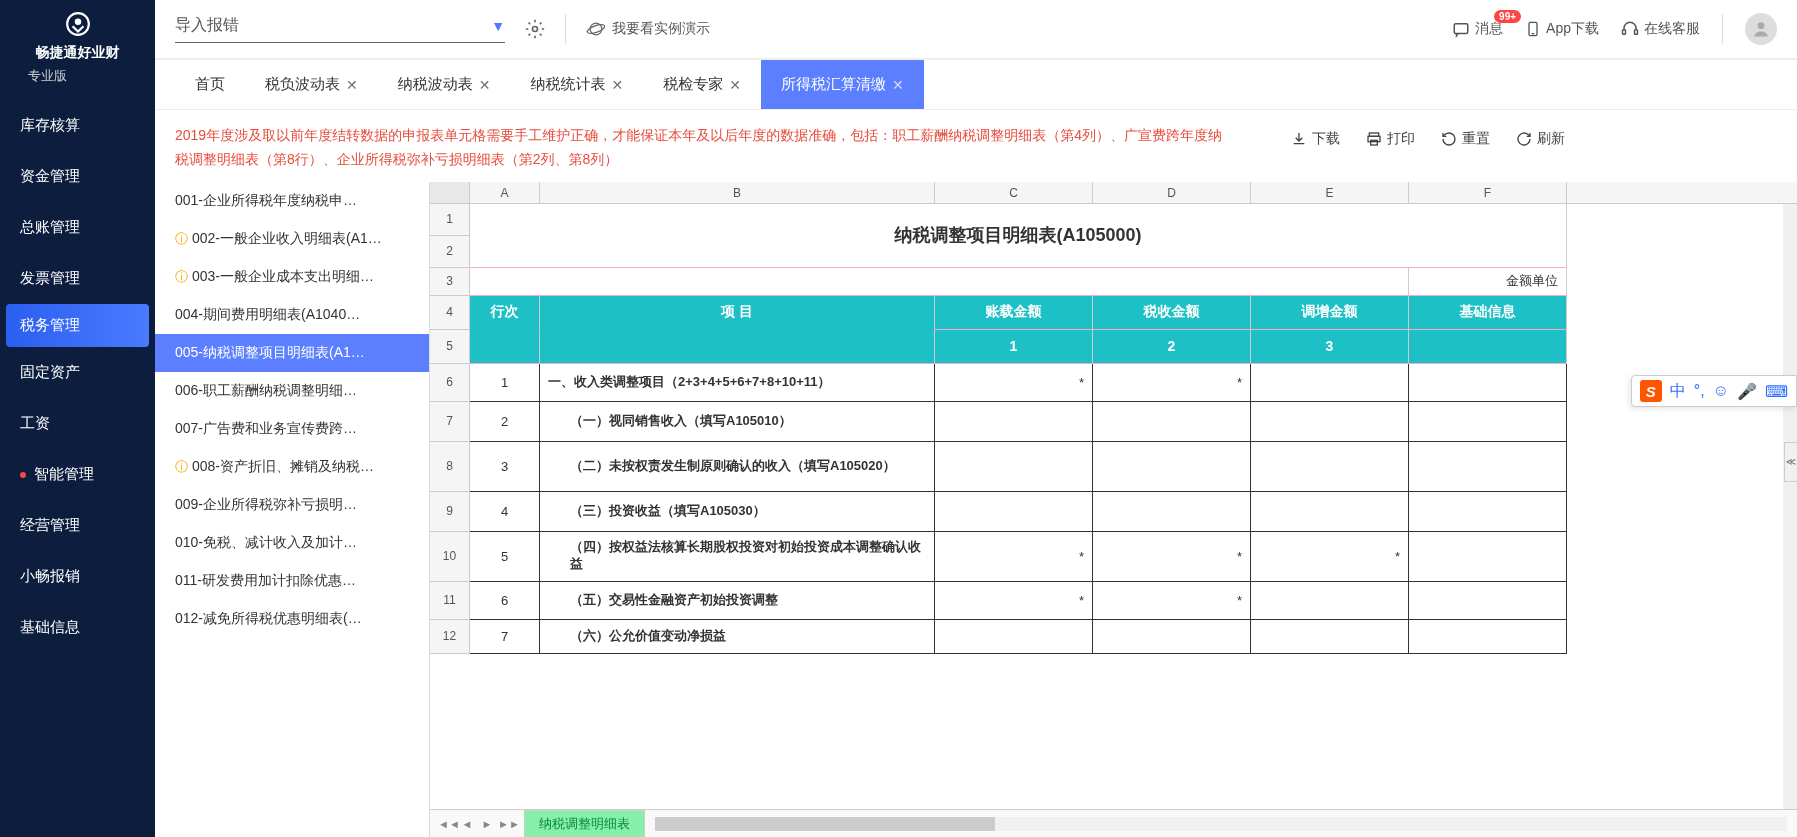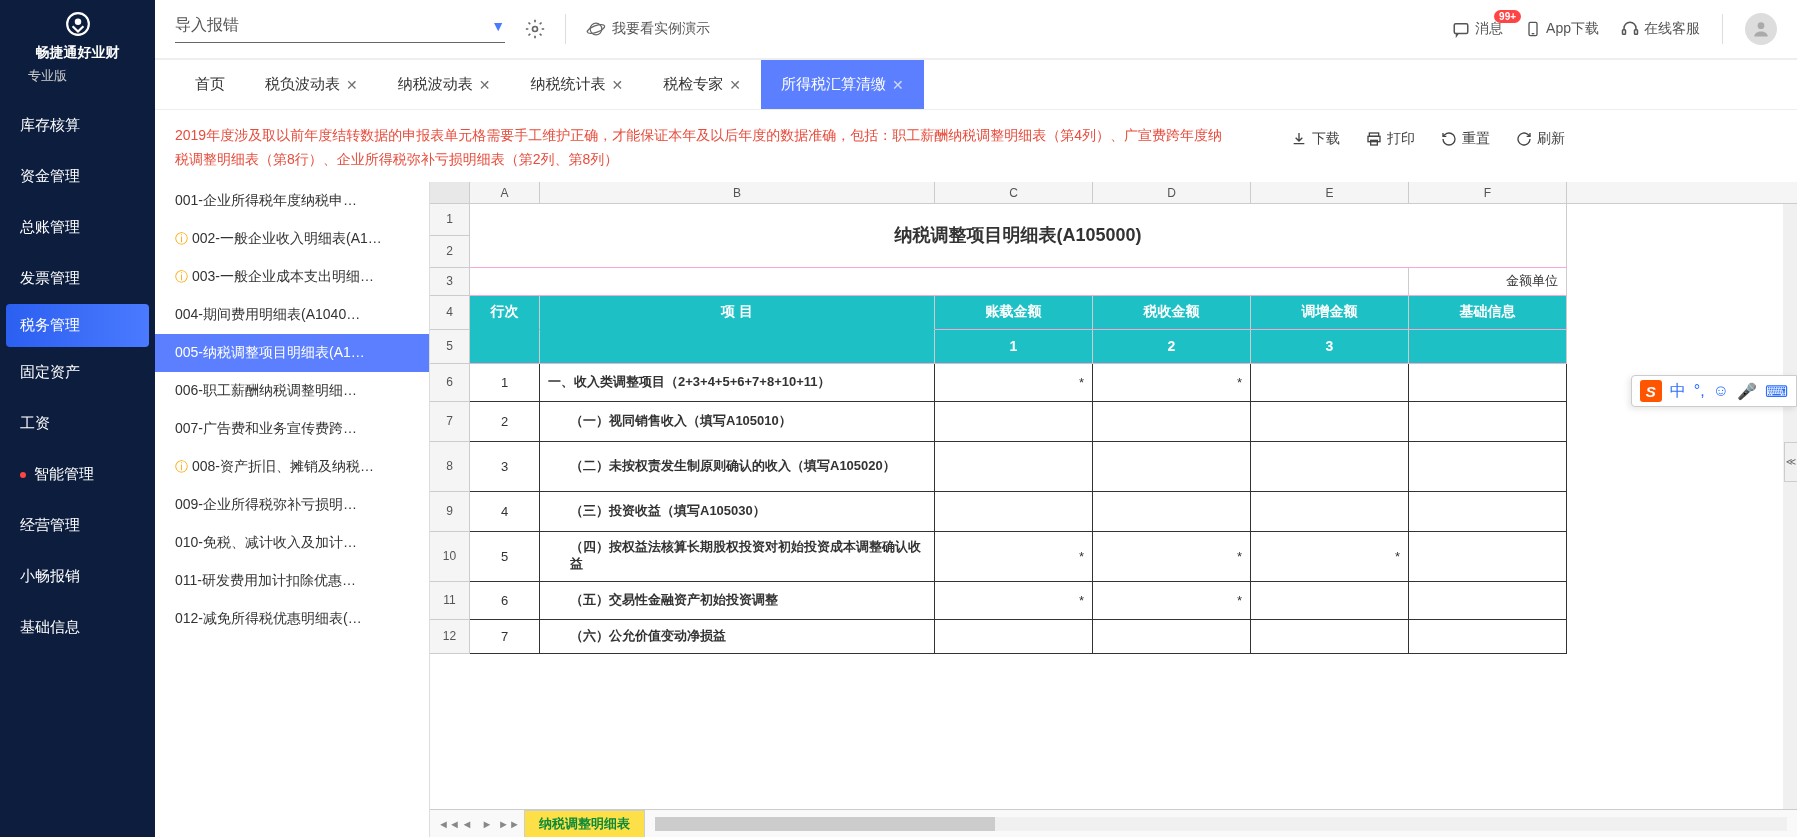--- a/index.html
+++ b/index.html
@@ -60,21 +60,21 @@
 .grid-body { flex: 1; overflow: auto; }
 .grid-row { display: flex; }
 .row-h { width: 40px; border-right: 1px solid #ccc; border-bottom: 1px solid #ccc; background: #f5f5f5; text-align: center; font-size: 12px; color: #555; display: flex; align-items: center; justify-content: center; flex-shrink: 0; }
 .cell { border-right: 1px solid #ccc; border-bottom: 1px solid #f9a8d4; padding: 4px 8px; font-size: 13px; display: flex; align-items: center; overflow: hidden; }
 .merged-title { font-size: 18px; font-weight: bold; justify-content: center; }
 .th-cell { background: #1cc0c5; color: #fff; font-weight: bold; justify-content: center; font-size: 14px; }
 .right-al { justify-content: flex-end; }
 .sheet-tabs { height: 28px; display: flex; align-items: center; border-top: 1px solid #ccc; background: #f9f9f9; }
 .sheet-nav { display: flex; gap: 2px; padding: 0 8px; }
 .sheet-nav span { width: 18px; text-align: center; color: #888; cursor: pointer; font-size: 11px; }
-.sheet-tab { padding: 4px 14px; background: #fde047; border: 1px solid #ccc; border-bottom: none; color: #0a8a3a; font-weight: bold; font-size: 13px; }
+.sheet-tab { padding: 4px 14px; background: #86efac; border: 1px solid #ccc; border-bottom: none; color: #0a8a3a; font-weight: normal; font-size: 13px; }
 .hscroll { flex: 1; height: 14px; margin: 0 10px; background: #f0f0f0; position: relative; }
 .hscroll-thumb { position: absolute; left: 0; width: 30%; height: 100%; background: #ccc; }
 .vscroll { position: absolute; right: 0; top: 22px; bottom: 28px; width: 14px; background: #f0f0f0; }
 
 
 .ime { position: absolute; right: 0; top: 375px; background: #fff; border: 1px solid #ccc; border-radius: 4px 0 0 4px; display: flex; align-items: center; gap: 8px; padding: 4px 8px; box-shadow: -2px 2px 6px rgba(0,0,0,0.1); z-index: 20; }
 .ime .s-logo { width: 22px; height: 22px; background: #ff5500; color: #fff; font-weight: bold; font-style: italic; display: flex; align-items: center; justify-content: center; border-radius: 3px; font-size: 15px; }
 .ime span { color: #2b6fff; font-size: 16px; }
 
 

